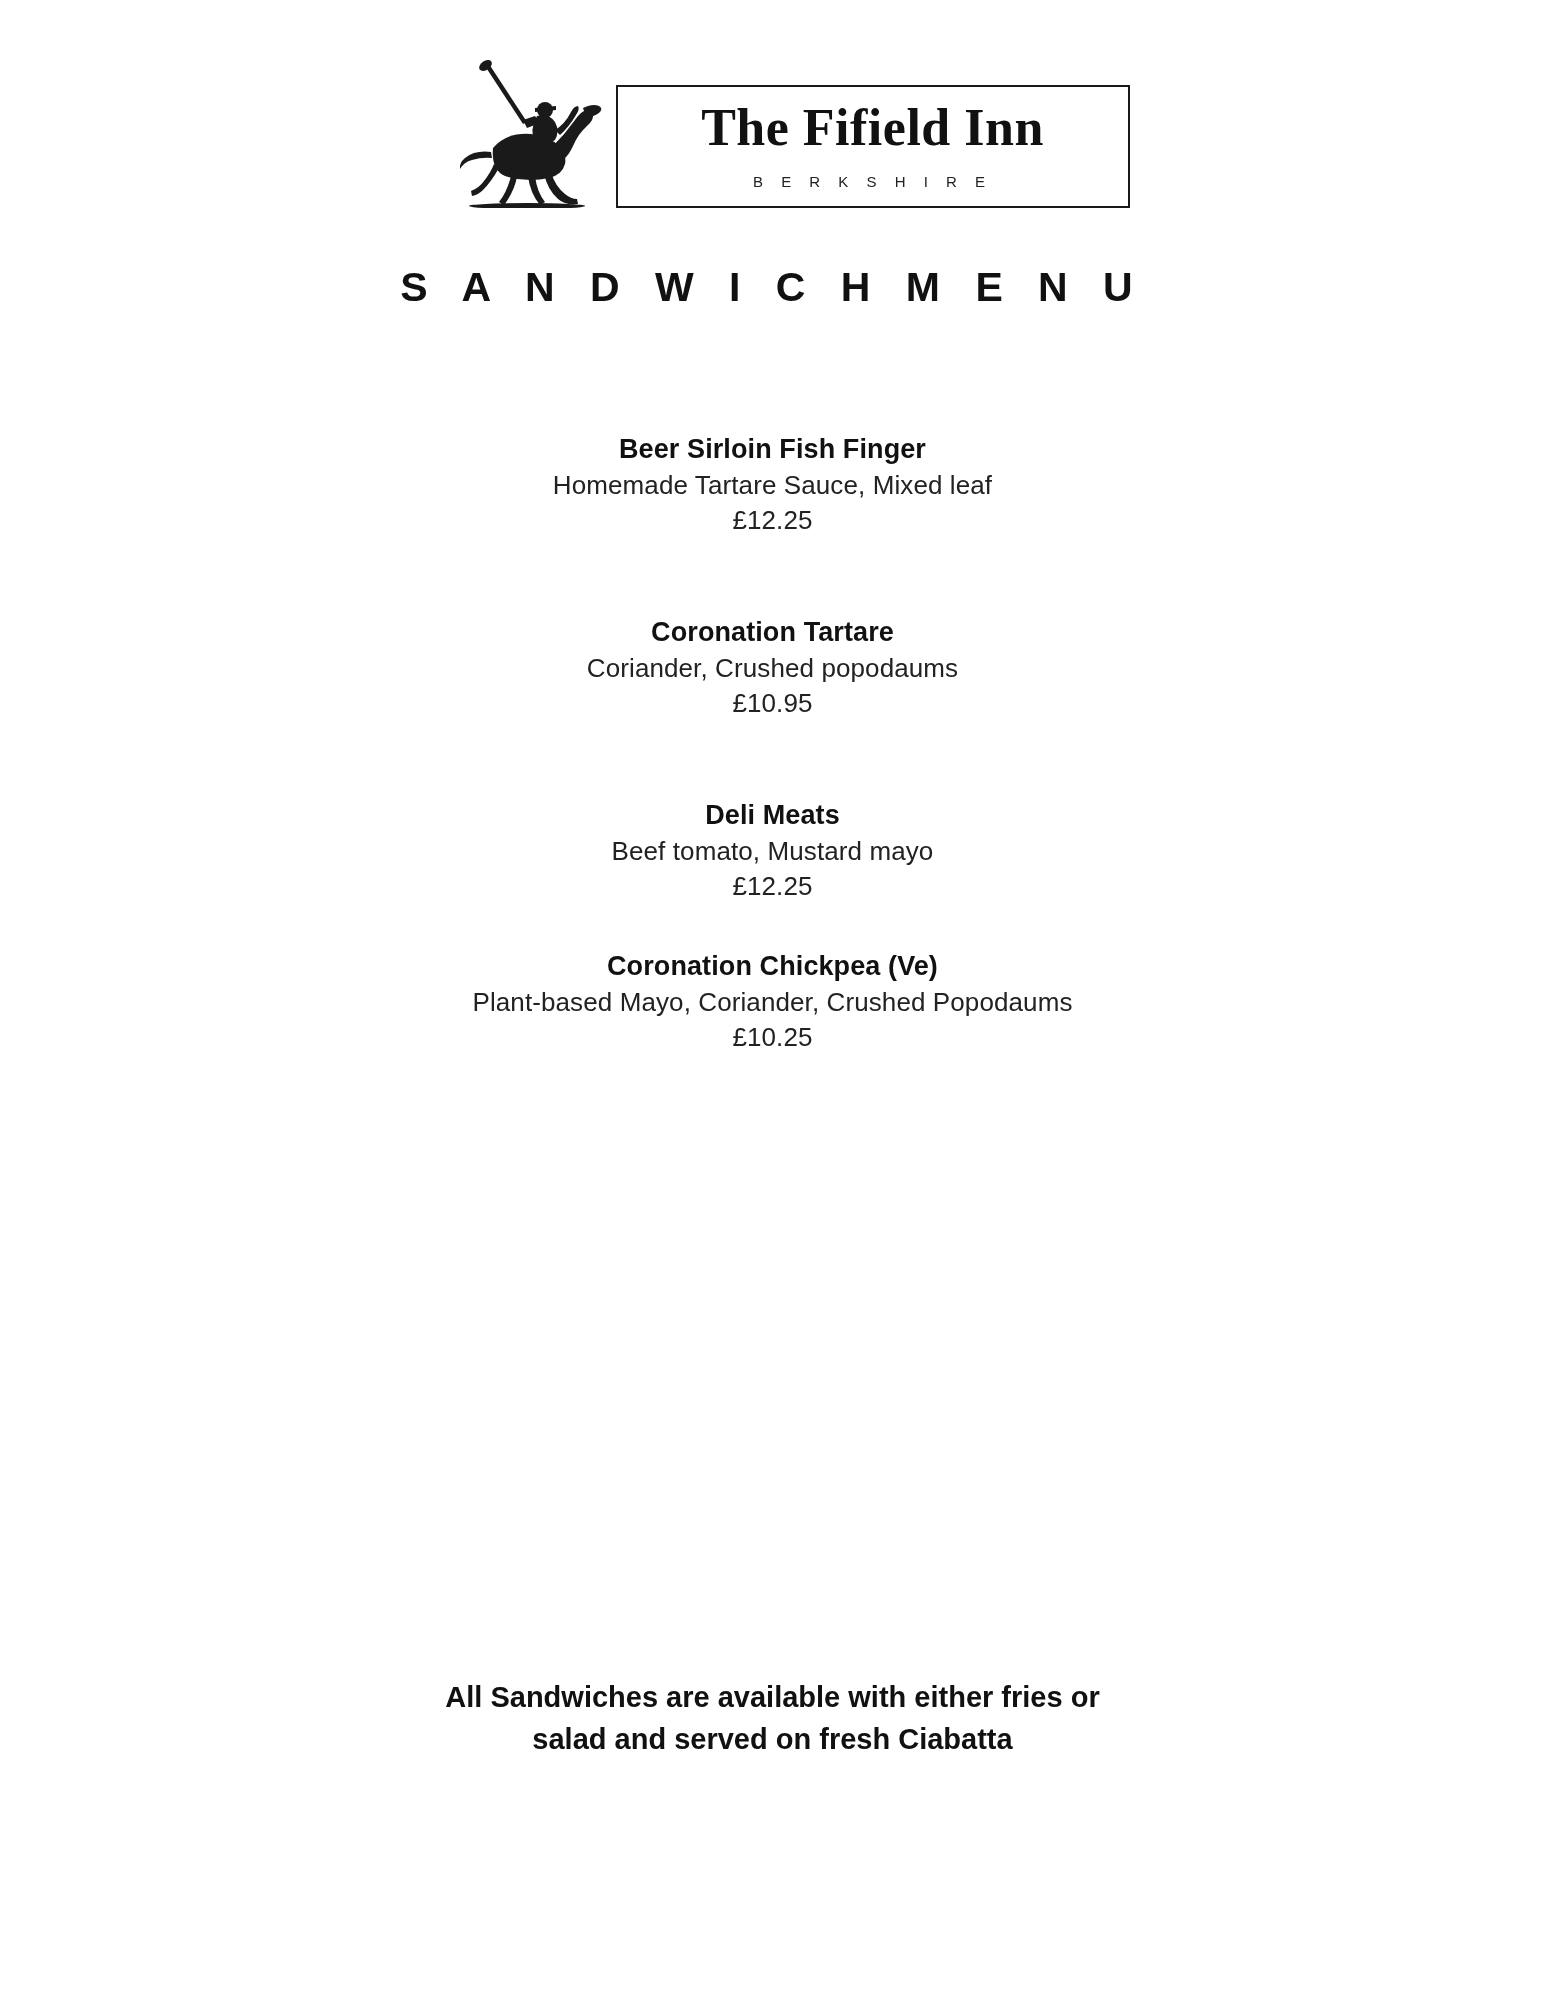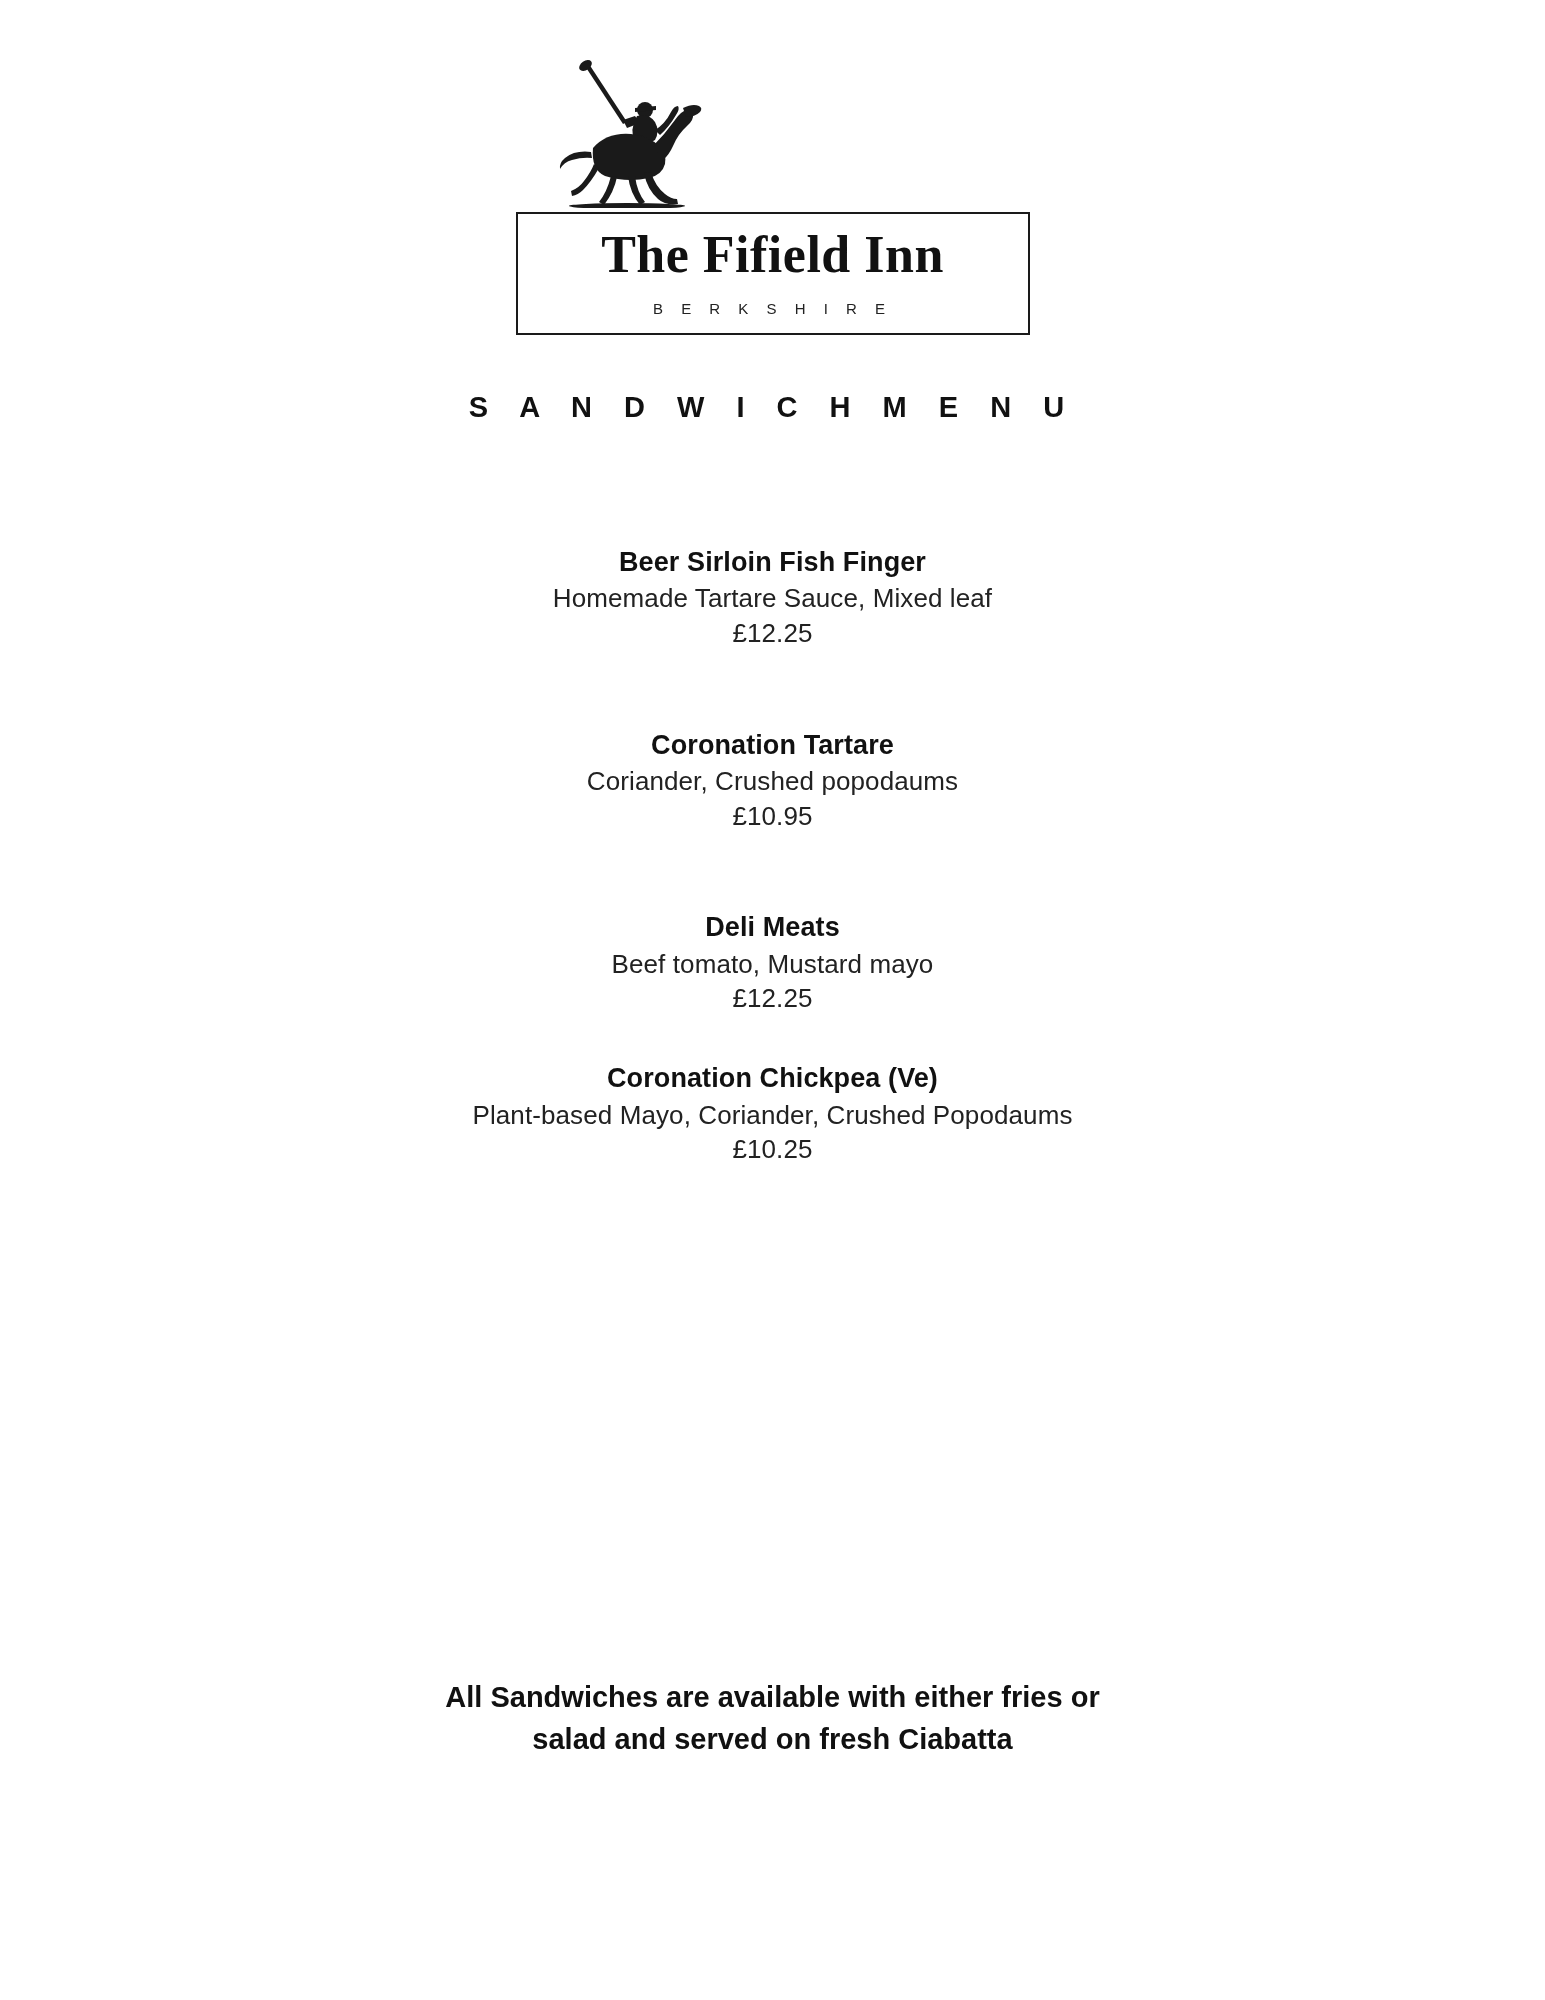--- a/index.html
+++ b/index.html
@@ -22,22 +22,22 @@
     position: relative;
     display: flex;
     flex-direction: column;
     align-items: center;
   }
 
   
   .logo-block {
     margin-top: 58px;
     display: flex;
-    flex-direction: column;
-    align-items: flex-start;
+    flex-direction: row;
+    align-items: flex-end;
   }
   .horse-wrap {
     width: 200px;
     height: 150px;
     display: flex;
     align-items: flex-end;
     justify-content: center;
   }
   .horse-wrap svg {
     display: block;
@@ -65,21 +65,21 @@
     font-family: "Liberation Sans", sans-serif;
     font-size: 15px;
     letter-spacing: 7px;
     color: #222;
     font-weight: normal;
   }
 
   
   .menu-title {
     margin-top: 56px;
-    font-size: 29px;
+    font-size: 41px;
     font-weight: bold;
     letter-spacing: 12px;
     color: #111;
     text-align: center;
   }
 
   
   .items {
     margin-top: 44px;
     width: 100%;

